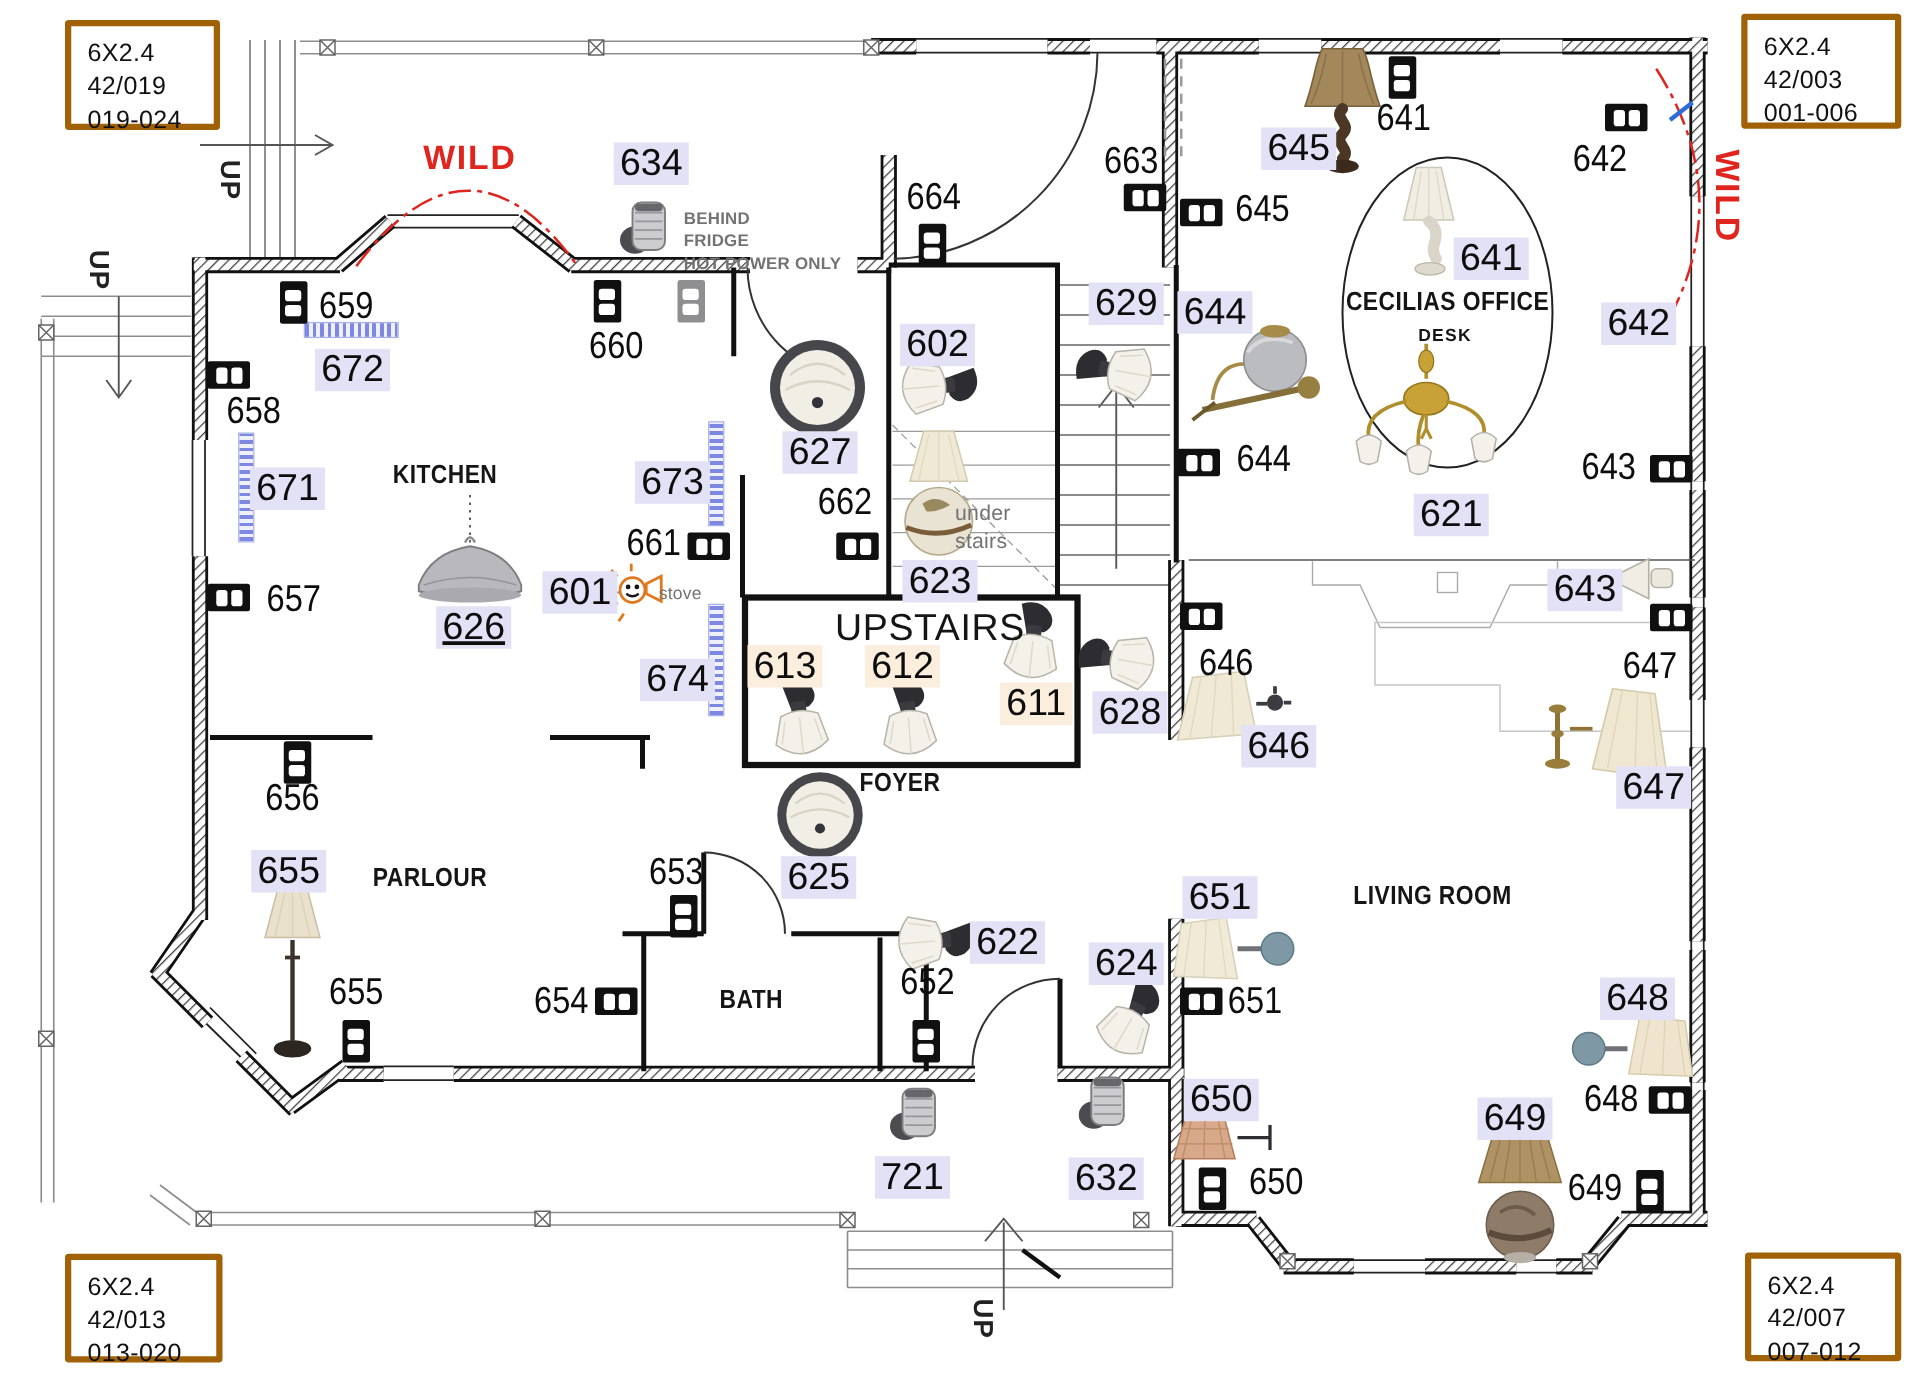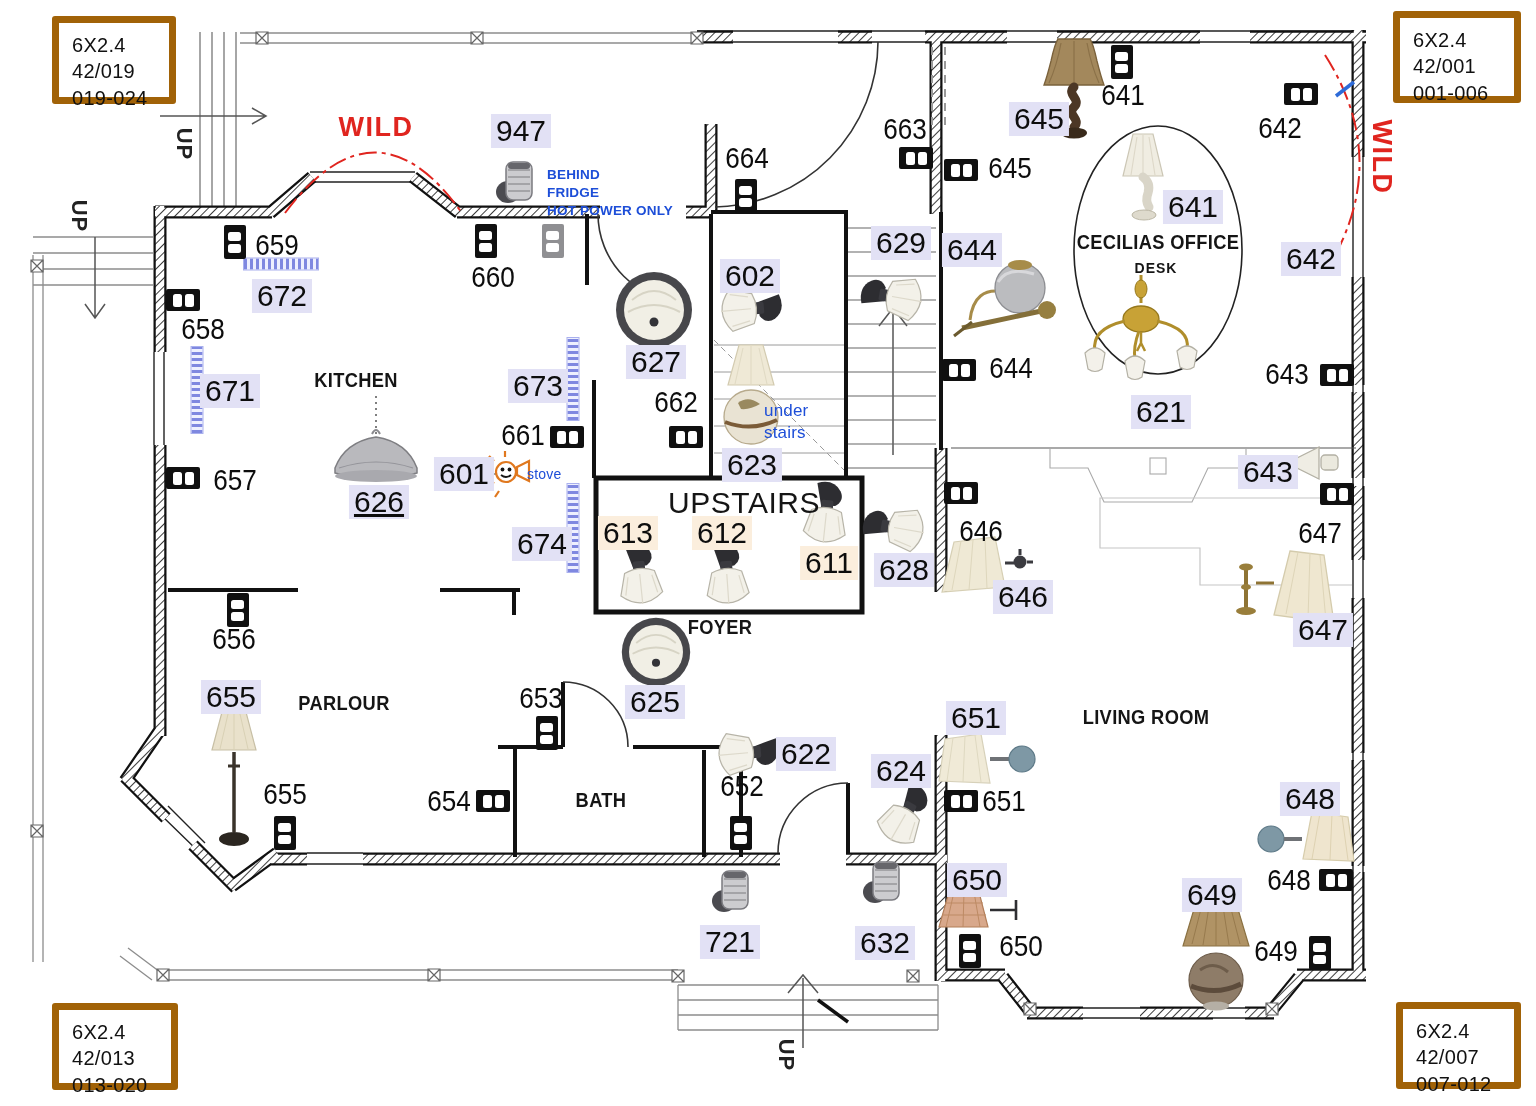--- a/index.html
+++ b/index.html
@@ -8,26 +8,26 @@
   #plan{position:absolute;left:0;top:0}
   #overlay{position:absolute;left:0;top:0;width:100%;height:100%}
   .abs{position:absolute;transform:translate(-50%,-50%)}
   .lbl{white-space:nowrap;line-height:1;padding:2px 5px;font-size:30px;font-weight:400;color:#0d0d0d}
   .hl{background:#e2e1f5}
   .peach{background:#fbeedd}
   .plain{background:transparent;font-weight:500;padding:1px 2px}
   .room{white-space:nowrap;font-weight:700;font-size:21px;letter-spacing:.4px;color:#151515}
   .room-desk{font-size:14px;font-weight:600;letter-spacing:1px}
   .room-sans{font-size:30px;font-weight:500;letter-spacing:.5px}
-  .note{white-space:nowrap;position:absolute;font-weight:700;font-size:13.5px;line-height:1.32;letter-spacing:.2px;color:#1d4ed8}
+  .note{white-space:nowrap;position:absolute;font-weight:700;font-size:13.5px;line-height:1.32;letter-spacing:.2px;color:#737373}
   .note-sans{font-weight:400;font-size:17px;line-height:1.28}
   .note-stove{font-weight:400;font-size:14px}
   .wild{white-space:nowrap;color:#e0251f;font-weight:700;font-size:27px;letter-spacing:1.5px;line-height:1}
   .up{white-space:nowrap;font-size:22px;font-weight:600;letter-spacing:1px;color:#222;line-height:1}
-  .cbox{position:absolute;box-sizing:border-box;border:7px solid #a16207;border-radius:3px;background:#fff;
+  .cbox{position:absolute;box-sizing:border-box;border:5px solid #a16207;border-radius:3px;background:#fff;
         padding:9px 0 0 13px;font-size:20px;font-weight:500;line-height:1.32;letter-spacing:.3px;color:#111}
   .cb-tl{left:52px;top:16px;width:124px;height:88px}
   .cb-tr{left:1393px;top:11px;width:128px;height:92px}
   .cb-bl{left:52px;top:1003px;width:126px;height:87px}
   .cb-br{left:1396px;top:1002px;width:125px;height:87px}
   .outlet{width:34px;height:22px;background:#101010;border-radius:2px;display:flex;align-items:center;justify-content:center;gap:3px}
   .outlet i{display:block;width:9px;height:13px;background:#fff;border-radius:2.5px}
   .outlet.grey{background:#8f8f92}
   .strip{width:13px;background:repeating-linear-gradient(0deg,#7f88e0 0 3px,#eef0fe 3px 6px);
          border:1px solid #a9b0ee;box-sizing:border-box}
@@ -145,21 +145,21 @@
       </g>
   </svg>
 
   <div class="cbox cb-tl">
     <div>6X2.4</div>
     <div>42/019</div>
     <div>019-024</div>
   </div>
   <div class="cbox cb-tr">
     <div>6X2.4</div>
-    <div>42/001</div>
+    <div>42/003</div>
     <div>001-006</div>
   </div>
   <div class="cbox cb-bl">
     <div>6X2.4</div>
     <div>42/013</div>
     <div>013-020</div>
   </div>
   <div class="cbox cb-br">
     <div>6X2.4</div>
     <div>42/007</div>
@@ -446,21 +446,21 @@
         <i></i>
       </div>
       <div class="abs outlet" style="left: 1336px; top: 880px; transform: translate(-50%, -50%);">
         <i></i>
         <i></i>
       </div>
       <div class="abs outlet" style="left: 1320px; top: 953px; transform: translate(-50%, -50%) rotate(90deg);">
         <i></i>
         <i></i>
       </div>
-      <div class="abs lbl hl" style="left: 521px; top: 131px; transform: translate(-50%, -50%);">947</div>
+      <div class="abs lbl hl" style="left: 521px; top: 131px; transform: translate(-50%, -50%);">634</div>
       <div class="abs lbl hl" style="left: 282px; top: 296px; transform: translate(-50%, -50%);">672</div>
       <div class="abs lbl hl" style="left: 230px; top: 391px; transform: translate(-50%, -50%);">671</div>
       <div class="abs lbl hl" style="left: 379px; top: 502px; transform: translate(-50%, -50%); text-decoration: underline;">626</div>
       <div class="abs lbl hl" style="left: 464px; top: 474px; transform: translate(-50%, -50%);">601</div>
       <div class="abs lbl hl" style="left: 538px; top: 386px; transform: translate(-50%, -50%);">673</div>
       <div class="abs lbl hl" style="left: 542px; top: 544px; transform: translate(-50%, -50%);">674</div>
       <div class="abs lbl hl" style="left: 656px; top: 362px; transform: translate(-50%, -50%);">627</div>
       <div class="abs lbl hl" style="left: 750px; top: 276px; transform: translate(-50%, -50%);">602</div>
       <div class="abs lbl hl" style="left: 901px; top: 243px; transform: translate(-50%, -50%);">629</div>
       <div class="abs lbl hl" style="left: 752px; top: 465px; transform: translate(-50%, -50%);">623</div>

